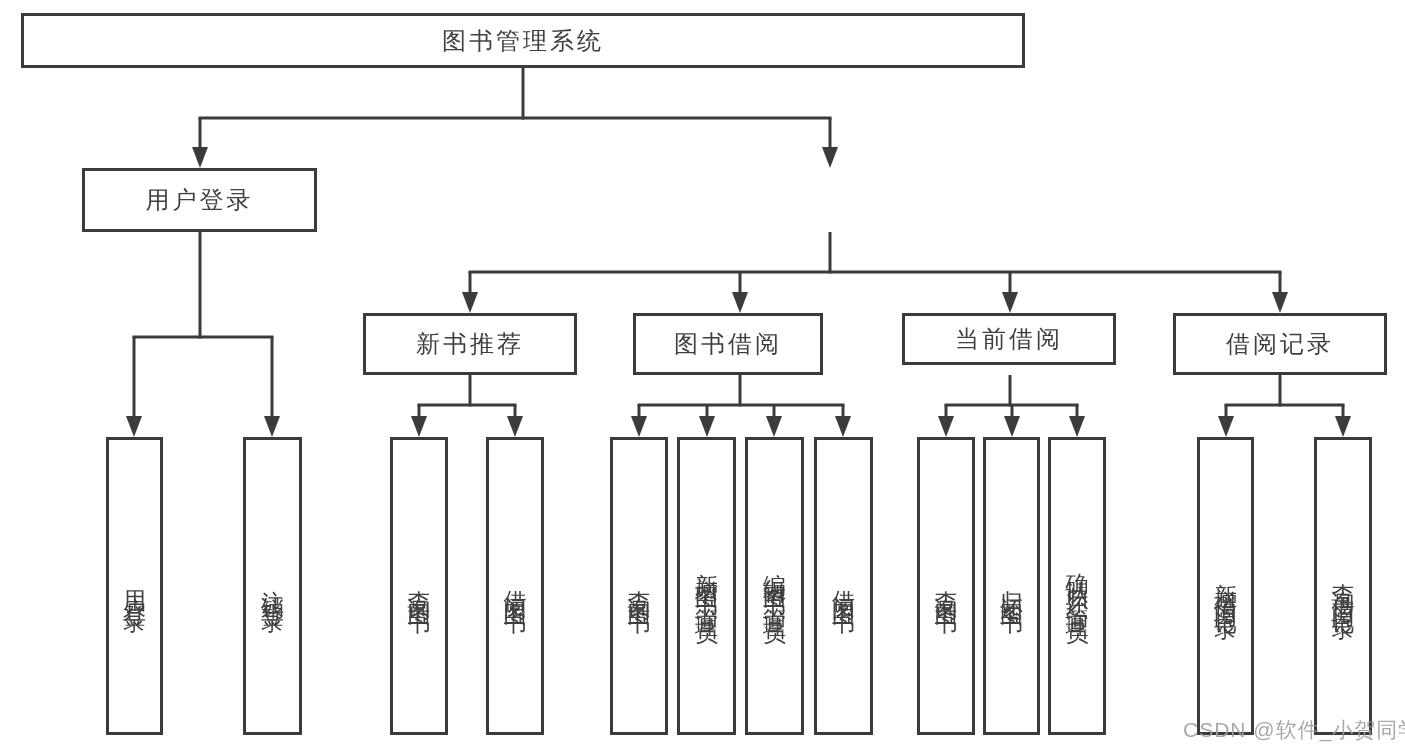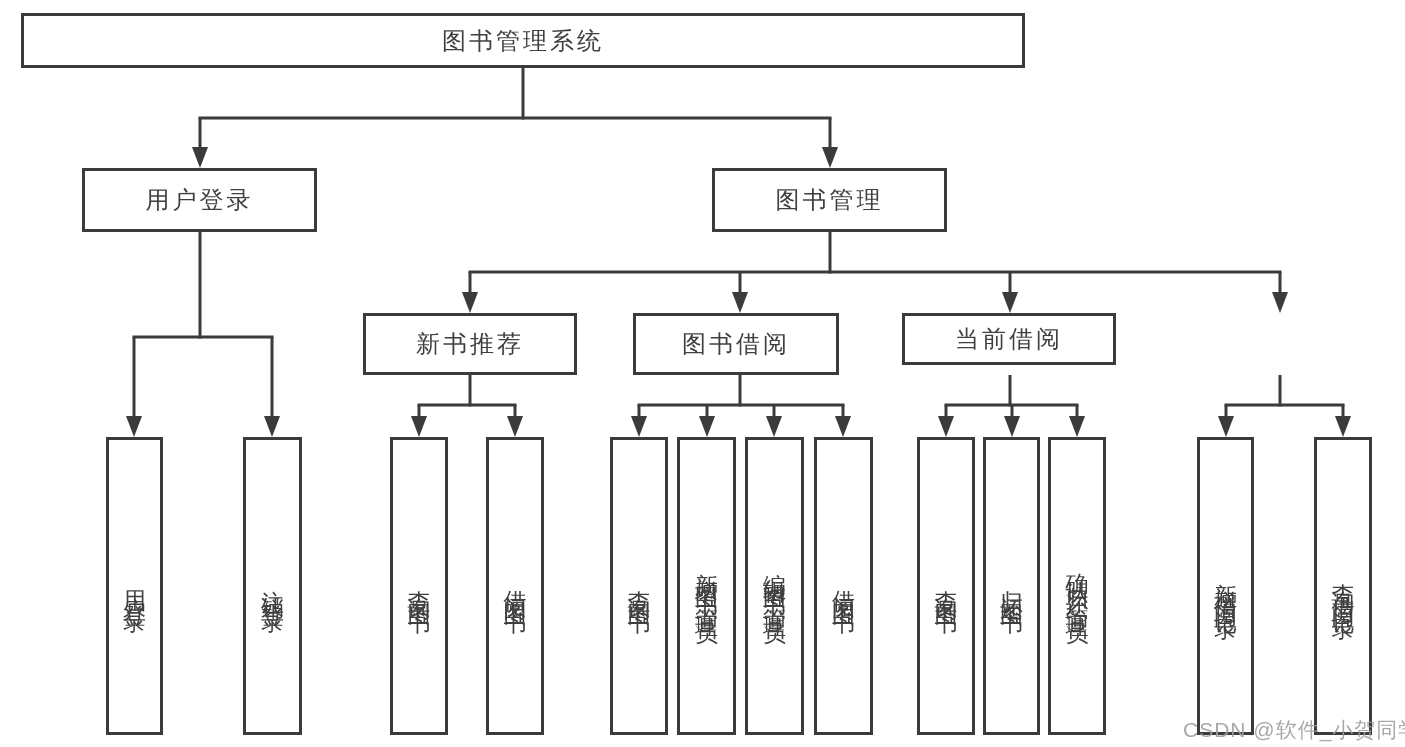--- a/index.html
+++ b/index.html
@@ -124,32 +124,32 @@
     </g>
   </svg>
 
   <div class="node hnode" style="left:21px; top:13px; width:1004px; height:55px;">
     <span>图书管理系统</span>
   </div>
 
   <div class="node hnode" style="left:82px; top:168px; width:235px; height:64px;">
     <span>用户登录</span>
   </div>
-  <div class="node hnode" style="left:712px; top:168px; width:235px; height:64px;">
-    <span>图书管理</span>
-  </div>
 
   <div class="node hnode" style="left:363px; top:313px; width:214px; height:62px;font-family:Liberation Serif, serif;">
     <span>新书推荐</span>
   </div>
-  <div class="node hnode" style="left:633px; top:313px; width:206px; height:62px;">
+  <div class="node hnode" style="left:633px; top:313px; width:190px; height:62px;">
     <span>图书借阅</span>
   </div>
   <div class="node hnode" style="left:902px; top:313px; width:214px; height:52px;">
     <span>当前借阅</span>
+  </div>
+  <div class="node hnode" style="left:1173px; top:313px; width:214px; height:62px;">
+    <span>借阅记录</span>
   </div>
 
   <div class="node vnode" style="left:106px; width:57px;">
     <span class="vlabel">用户登录</span>
   </div>
   <div class="node vnode" style="left:243px; width:59px;">
     <span class="vlabel">注销登录</span>
   </div>
 
   <div class="node vnode" style="left:390px; width:58px;">

